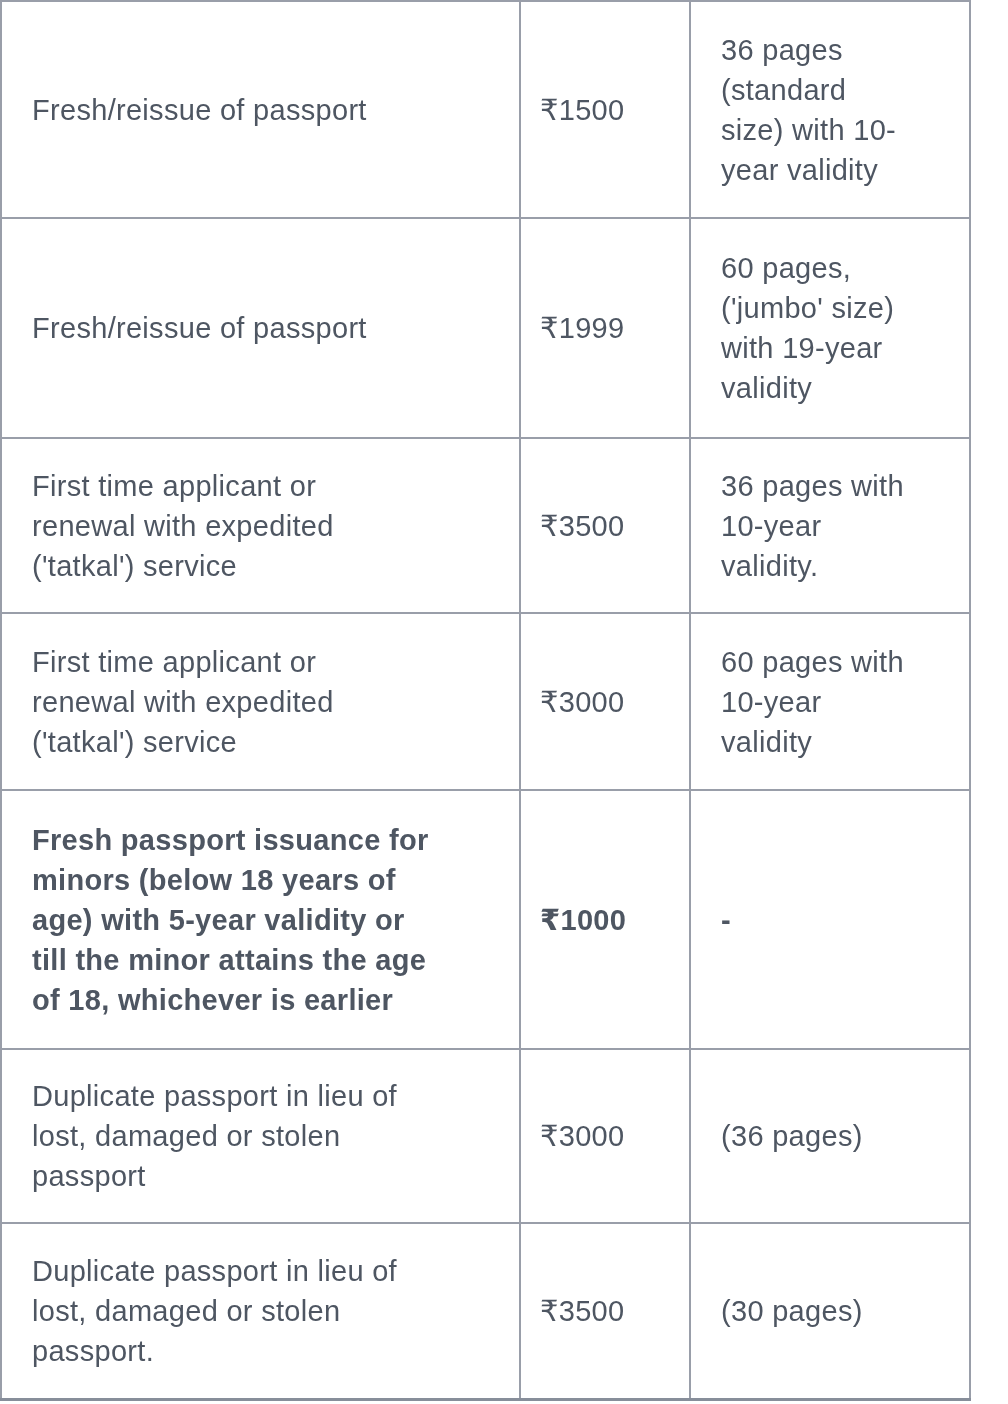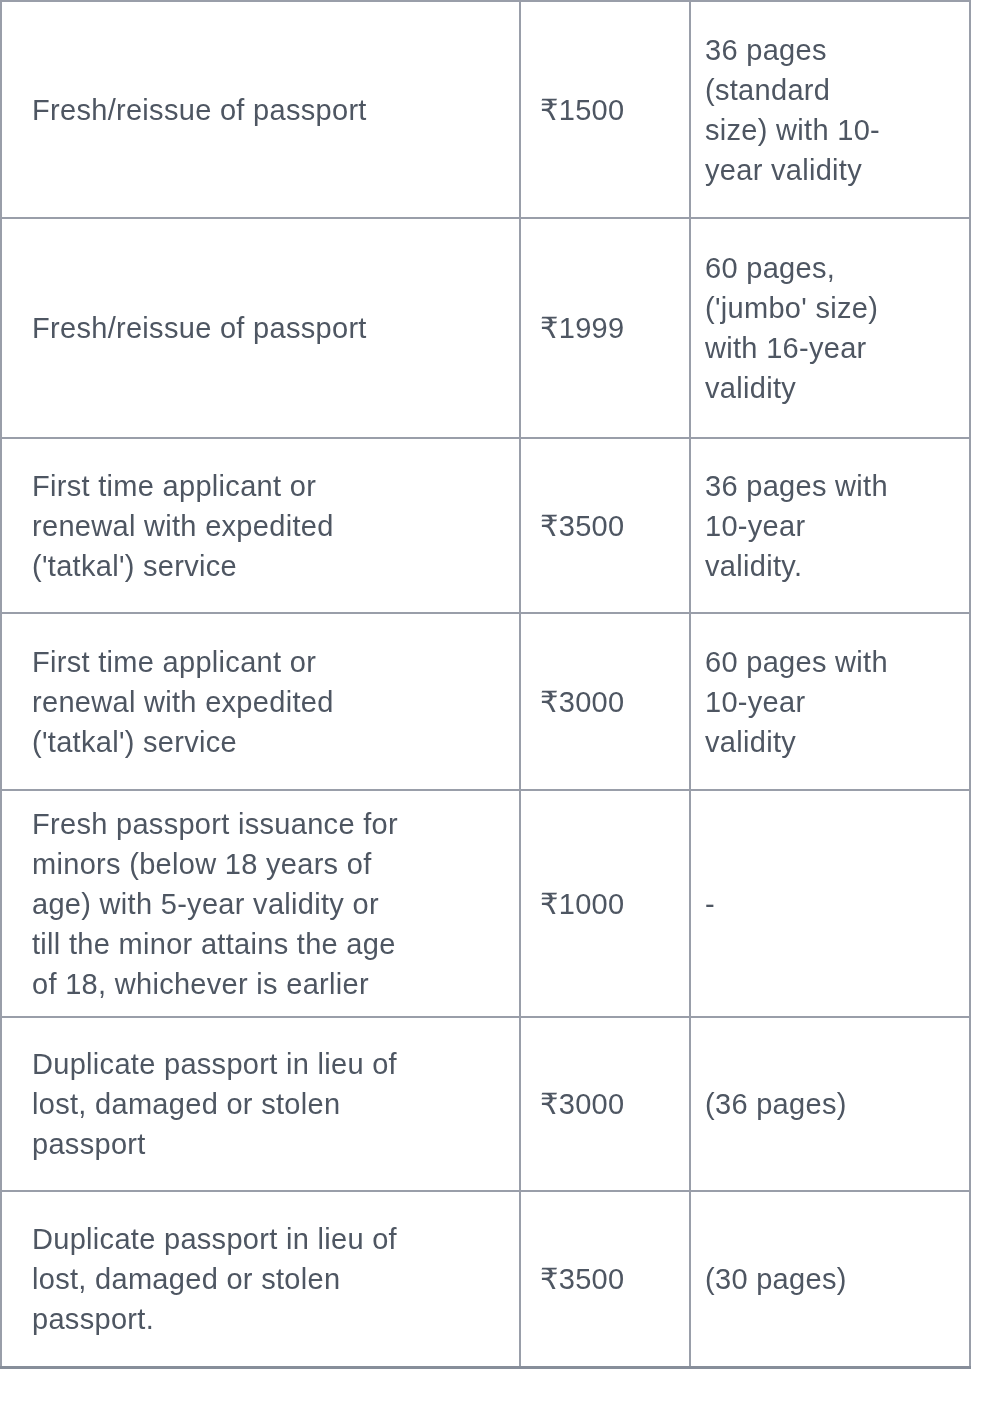--- a/index.html
+++ b/index.html
@@ -27,27 +27,27 @@
   .fees-table col.c2 { width: 170px; }
   .fees-table col.c3 { width: 280px; }
   .fees-table td {
     border: 2px solid #999ea9;
     vertical-align: middle;
     white-space: pre-line;
     box-sizing: border-box;
   }
   .fees-table td.c-service { padding: 10px 18px 10px 30px; }
   .fees-table td.c-fee     { padding: 10px 8px 10px 19px; }
-  .fees-table td.c-details { padding: 10px 10px 10px 14px; }
+  .fees-table td.c-details { padding: 10px 10px 10px 30px; }
   
   .fees-table tr:nth-child(1) { height: 217px; }
   .fees-table tr:nth-child(2) { height: 220px; }
   .fees-table tr:nth-child(3) { height: 175px; }
   .fees-table tr:nth-child(4) { height: 177px; }
-  .fees-table tr:nth-child(5) { height: 227px; }
+  .fees-table tr:nth-child(5) { height: 259px; font-weight: bold; }
   .fees-table tr:nth-child(6) { height: 174px; }
   .fees-table tr:nth-child(7) { height: 176px; }
 </style>
 </head>
 <body>
 
 <table class="fees-table">
   <colgroup>
     <col class="c1">
     <col class="c2">
@@ -61,21 +61,21 @@
 (standard
 size) with 10-
 year validity</td>
   </tr>
 
   <tr>
     <td class="c-service">Fresh/reissue of passport</td>
     <td class="c-fee">₹1999</td>
     <td class="c-details">60 pages,
 ('jumbo' size)
-with 16-year
+with 19-year
 validity</td>
   </tr>
 
   <tr>
     <td class="c-service">First time applicant or
 renewal with expedited
 ('tatkal') service</td>
     <td class="c-fee">₹3500</td>
     <td class="c-details">36 pages with
 10-year

